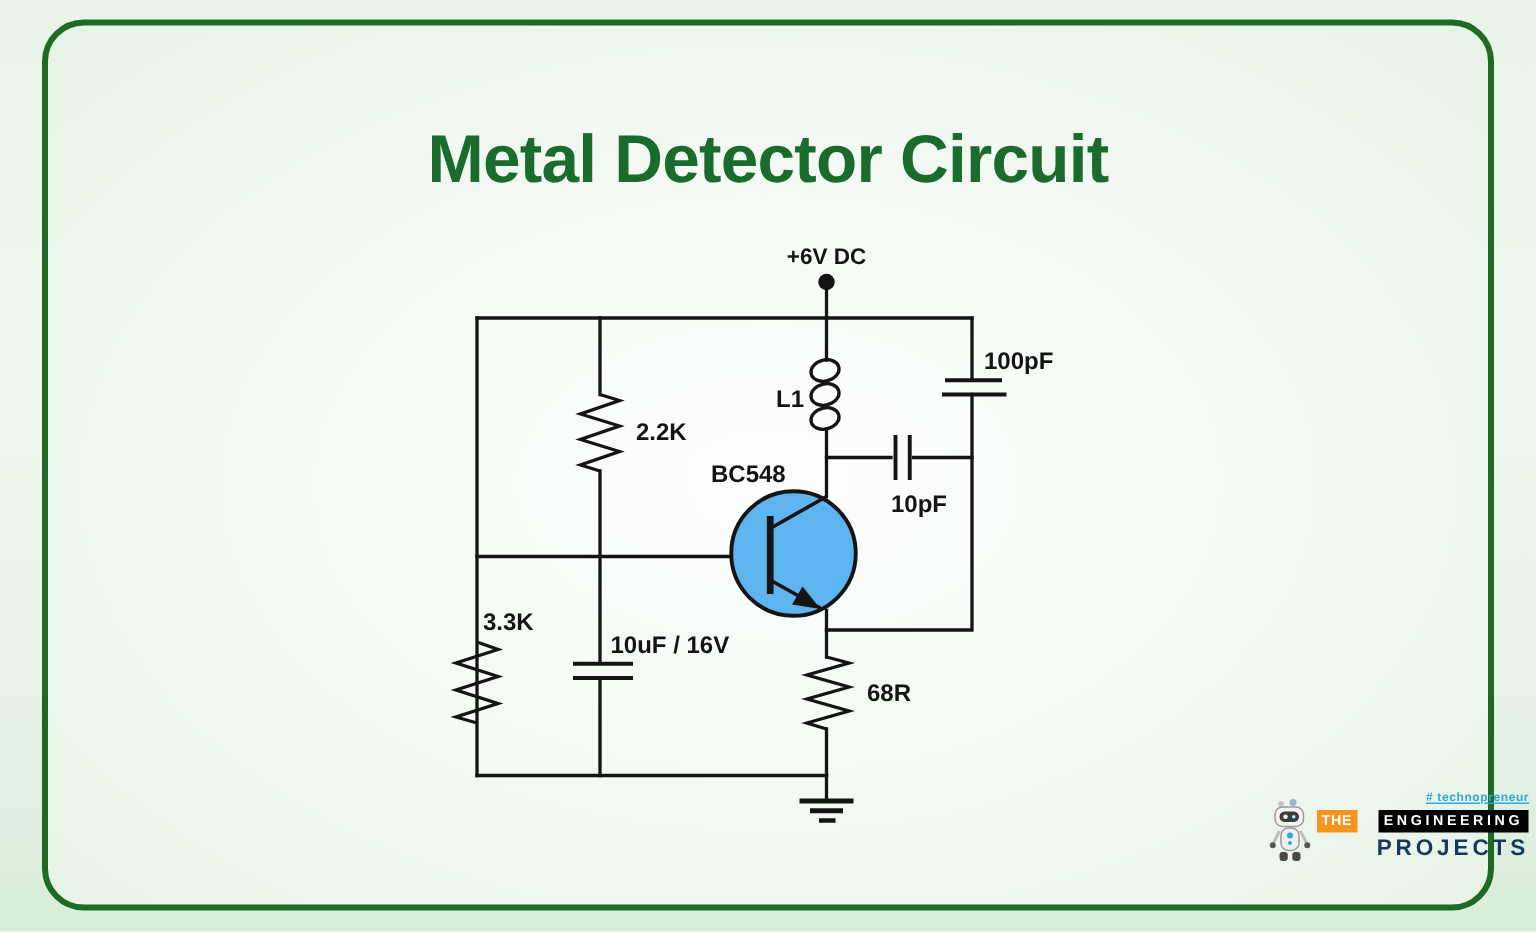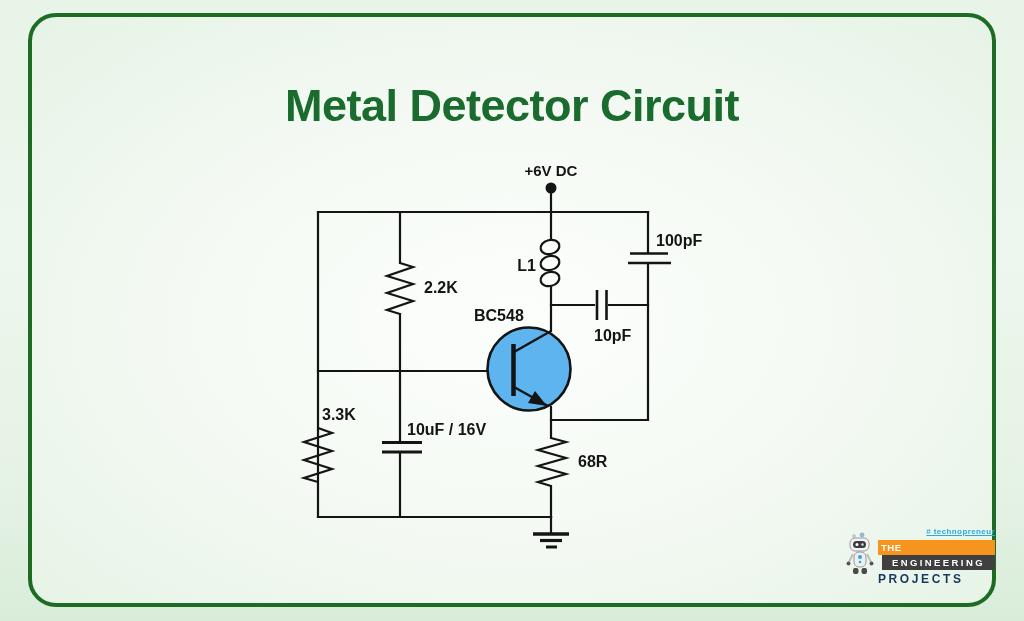--- a/index.html
+++ b/index.html
@@ -54,44 +54,44 @@
     color: #2aa9e0;
     text-align: right;
     letter-spacing: 0.4px;
     height: 10px;
     text-decoration: underline;
   }
   .logo .badges {
     display: flex;
     margin-top: 3px;
     justify-content: flex-start;
-    flex-direction: column;
   }
   .logo .badge-the {
     background: #f7941d;
     color: #ffffff;
     font-size: 9.5px;
     font-weight: 700;
     padding: 2px 3px;
     letter-spacing: 0.5px;
   }
   .logo .badge-eng {
-    background: #404040;
+    background: #000000;
     color: #ffffff;
     font-size: 9.5px;
     font-weight: 700;
     padding: 2px 4px;
-    margin-left: 4px;
+    margin-left: 14px;
     letter-spacing: 2.4px;
     flex: 1;
     text-align: center;
   }
   .logo .projects {
     margin-top: 2px;
-    font-size: 12px;
+    text-align: right;
+    font-size: 15px;
     font-weight: 700;
     letter-spacing: 2.6px;
     color: #16375f;
   }
 </style>
 </head>
 <body>
 
 <div class="frame"></div>
 

